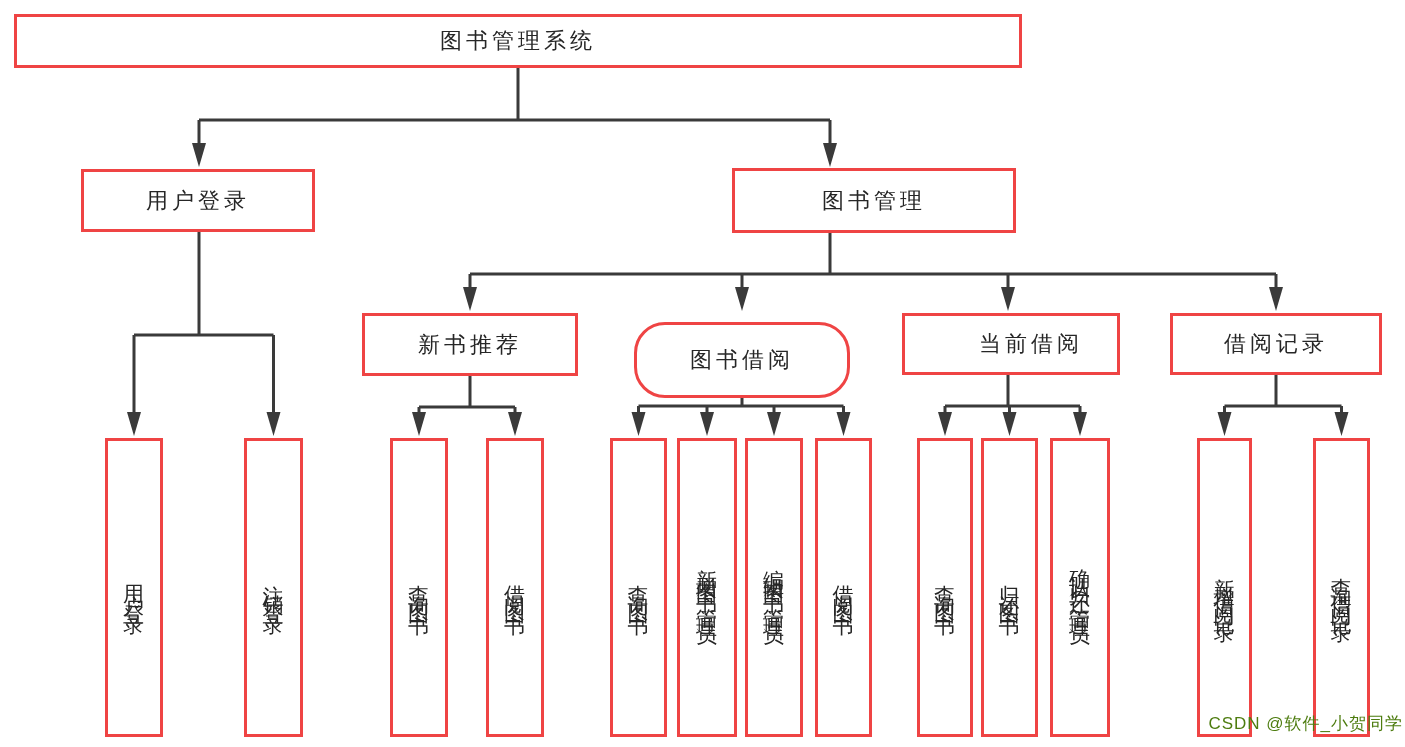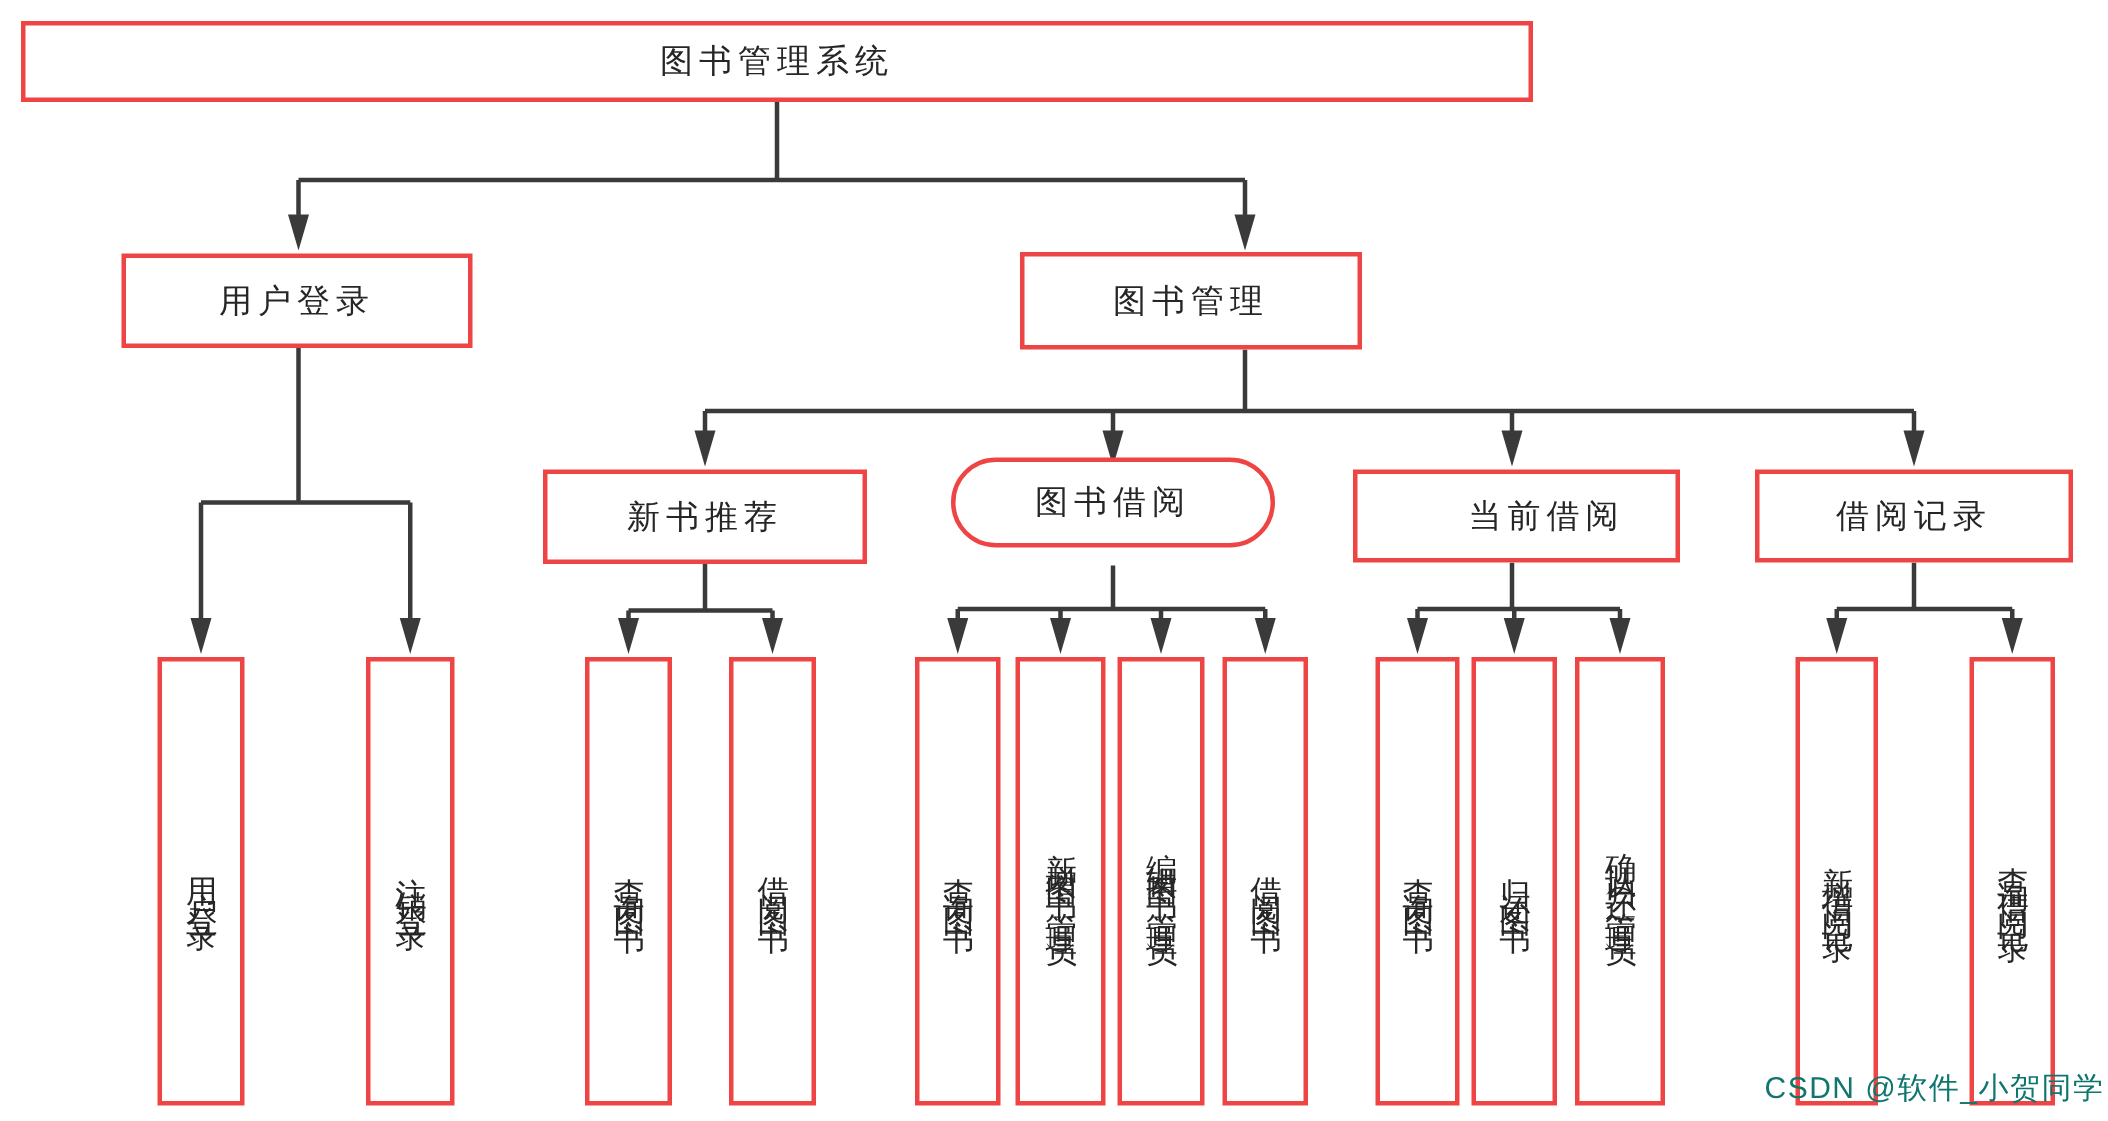--- a/index.html
+++ b/index.html
@@ -16,44 +16,44 @@
   .hbox{font-size:22px;letter-spacing:4px;white-space:nowrap;}
   .vbox{
     font-size:21px;letter-spacing:10px;line-height:1;
     writing-mode:vertical-rl;text-orientation:mixed;white-space:nowrap;
   }
   .vbox span{display:block;}
   
   .n-root{left:14px;top:14px;width:1008px;height:54px;}
   
   .n-login{left:81px;top:169px;width:234px;height:63px;}
-  .n-mgmt{left:680px;top:168px;width:228px;height:65px;font-family:Liberation Mono, monospace;}
+  .n-mgmt{left:732px;top:168px;width:284px;height:65px;font-family:Liberation Mono, monospace;}
   
   .n-recommend{left:362px;top:313px;width:216px;height:63px;}
-  .n-borrow{left:634px;top:305px;width:216px;height:60px;border-radius:31px;}
+  .n-borrow{left:634px;top:322px;width:216px;height:76px;border-radius:31px;}
   .n-current{left:902px;top:313px;width:218px;height:62px;padding-left:40px;}
   .n-records{left:1170px;top:313px;width:212px;height:62px;}
   
   .tall{top:438px;height:299px;}
   .n-a1{left:105px;width:58px;}
   .n-a2{left:244px;width:59px;}
   .n-b1{left:390px;width:58px;}
   .n-b2{left:486px;width:58px;}
   .n-c1{left:610px;width:57px;}
   .n-c2{left:677px;width:60px;letter-spacing:8px;}
   .n-c3{left:745px;width:58px;letter-spacing:8px;}
   .n-c4{left:815px;width:57px;}
   .n-d1{left:917px;width:56px;}
   .n-d2{left:981px;width:57px;}
   .n-d3{left:1050px;width:60px;letter-spacing:8px;}
   .n-e1{left:1197px;width:55px;letter-spacing:9px;}
   .n-e2{left:1313px;width:57px;letter-spacing:9px;}
   .watermark{
-    position:absolute;right:2px;top:712px;font-size:20px;letter-spacing:1px;
-    color:#0f766e;z-index:5;white-space:nowrap;
+    position:absolute;right:2px;top:712px;font-size:17px;letter-spacing:1px;
+    color:#4d7c0f;z-index:5;white-space:nowrap;
   }
 </style>
 </head>
 <body>
 
 <div class="stage">
 
   <svg class="wires" viewBox="0 0 1405 747" xmlns="http://www.w3.org/2000/svg">
     <g stroke="#3a3a3a" stroke-width="3" fill="none">
 

